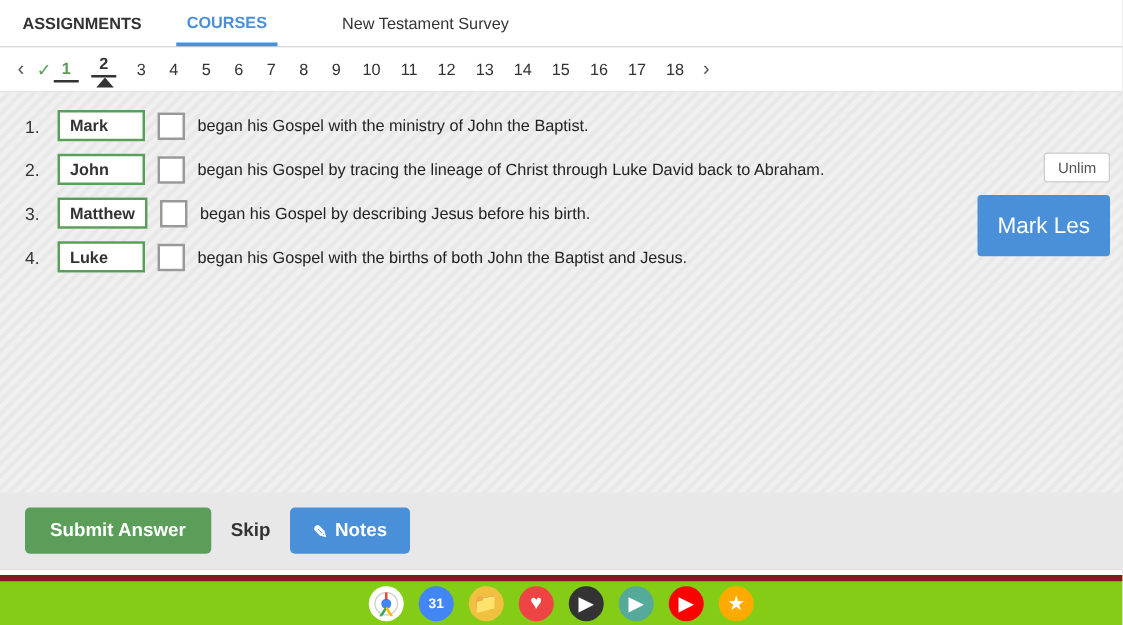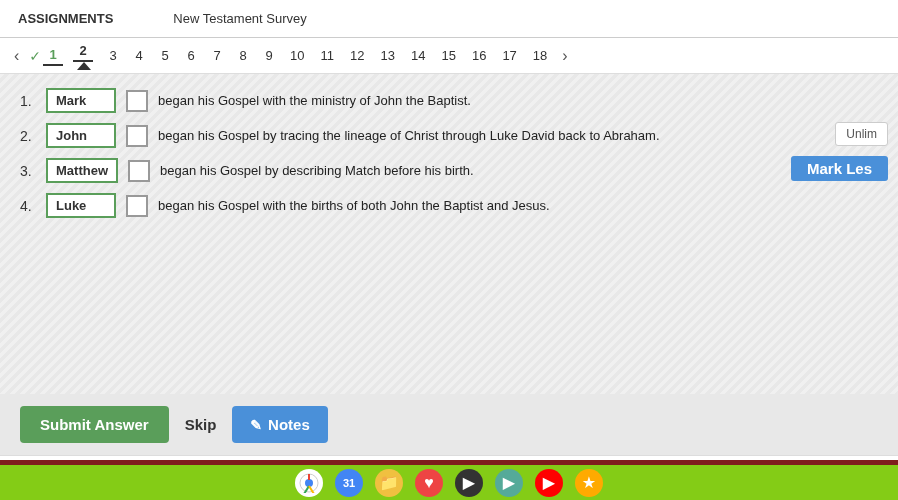--- a/index.html
+++ b/index.html
@@ -154,23 +154,23 @@
       border: 1px solid #ccc;
       padding: 4px 10px;
       font-size: 12px;
       color: #555;
       border-radius: 3px;
     }
     .mark-lesson-btn {
       background: #4a90d9;
       color: #fff;
       border: none;
-      padding: 4px 16px;
-      font-size: 15px;
-      font-weight: bold;
+      padding: 14px 16px;
+      font-size: 18px;
+      font-weight: normal;
       cursor: pointer;
       border-radius: 3px;
     }
 
     
     .action-bar {
       display: flex;
       align-items: center;
       gap: 16px;
       padding: 12px 20px;
@@ -275,20 +275,21 @@
     .taskbar-icon.video { background: #333; color: #fff; }
     .taskbar-icon.play { background: #5a9; color: #fff; }
     .taskbar-icon.youtube { background: #f00; color: #fff; }
     .taskbar-icon.star { background: #fa0; color: #fff; }
   </style>
 </head>
 <body>
 
 <div class="top-nav">
   <div class="nav-item">ASSIGNMENTS</div>
+  <div class="nav-item active">COURSES</div>
   <div class="nav-survey">New Testament Survey</div>
 </div>
 
 <div class="question-bar">
   <span class="nav-arrow">‹</span>
 
   <div style="display:flex;align-items:center;flex-direction:column;margin-right:4px;">
     <div style="display:flex;align-items:center;gap:2px;">
       <span class="check-mark">✓</span>
       <span class="q-num answered current">1</span>
@@ -332,21 +333,21 @@
     <span class="row-number">2.</span>
     <span class="term-box">John</span>
     <span class="answer-box"></span>
     <span class="definition-text">began his Gospel by tracing the lineage of Christ through Luke David back to Abraham.</span>
   </div>
 
   <div class="matching-row">
     <span class="row-number">3.</span>
     <span class="term-box">Matthew</span>
     <span class="answer-box"></span>
-    <span class="definition-text">began his Gospel by describing Match before his birth.</span>
+    <span class="definition-text">began his Gospel by describing Jesus before his birth.</span>
   </div>
 
   <div class="matching-row">
     <span class="row-number">4.</span>
     <span class="term-box">Luke</span>
     <span class="answer-box"></span>
     <span class="definition-text">began his Gospel with the births of both John the Baptist and Jesus.</span>
   </div>
 
   <div class="right-panel">

